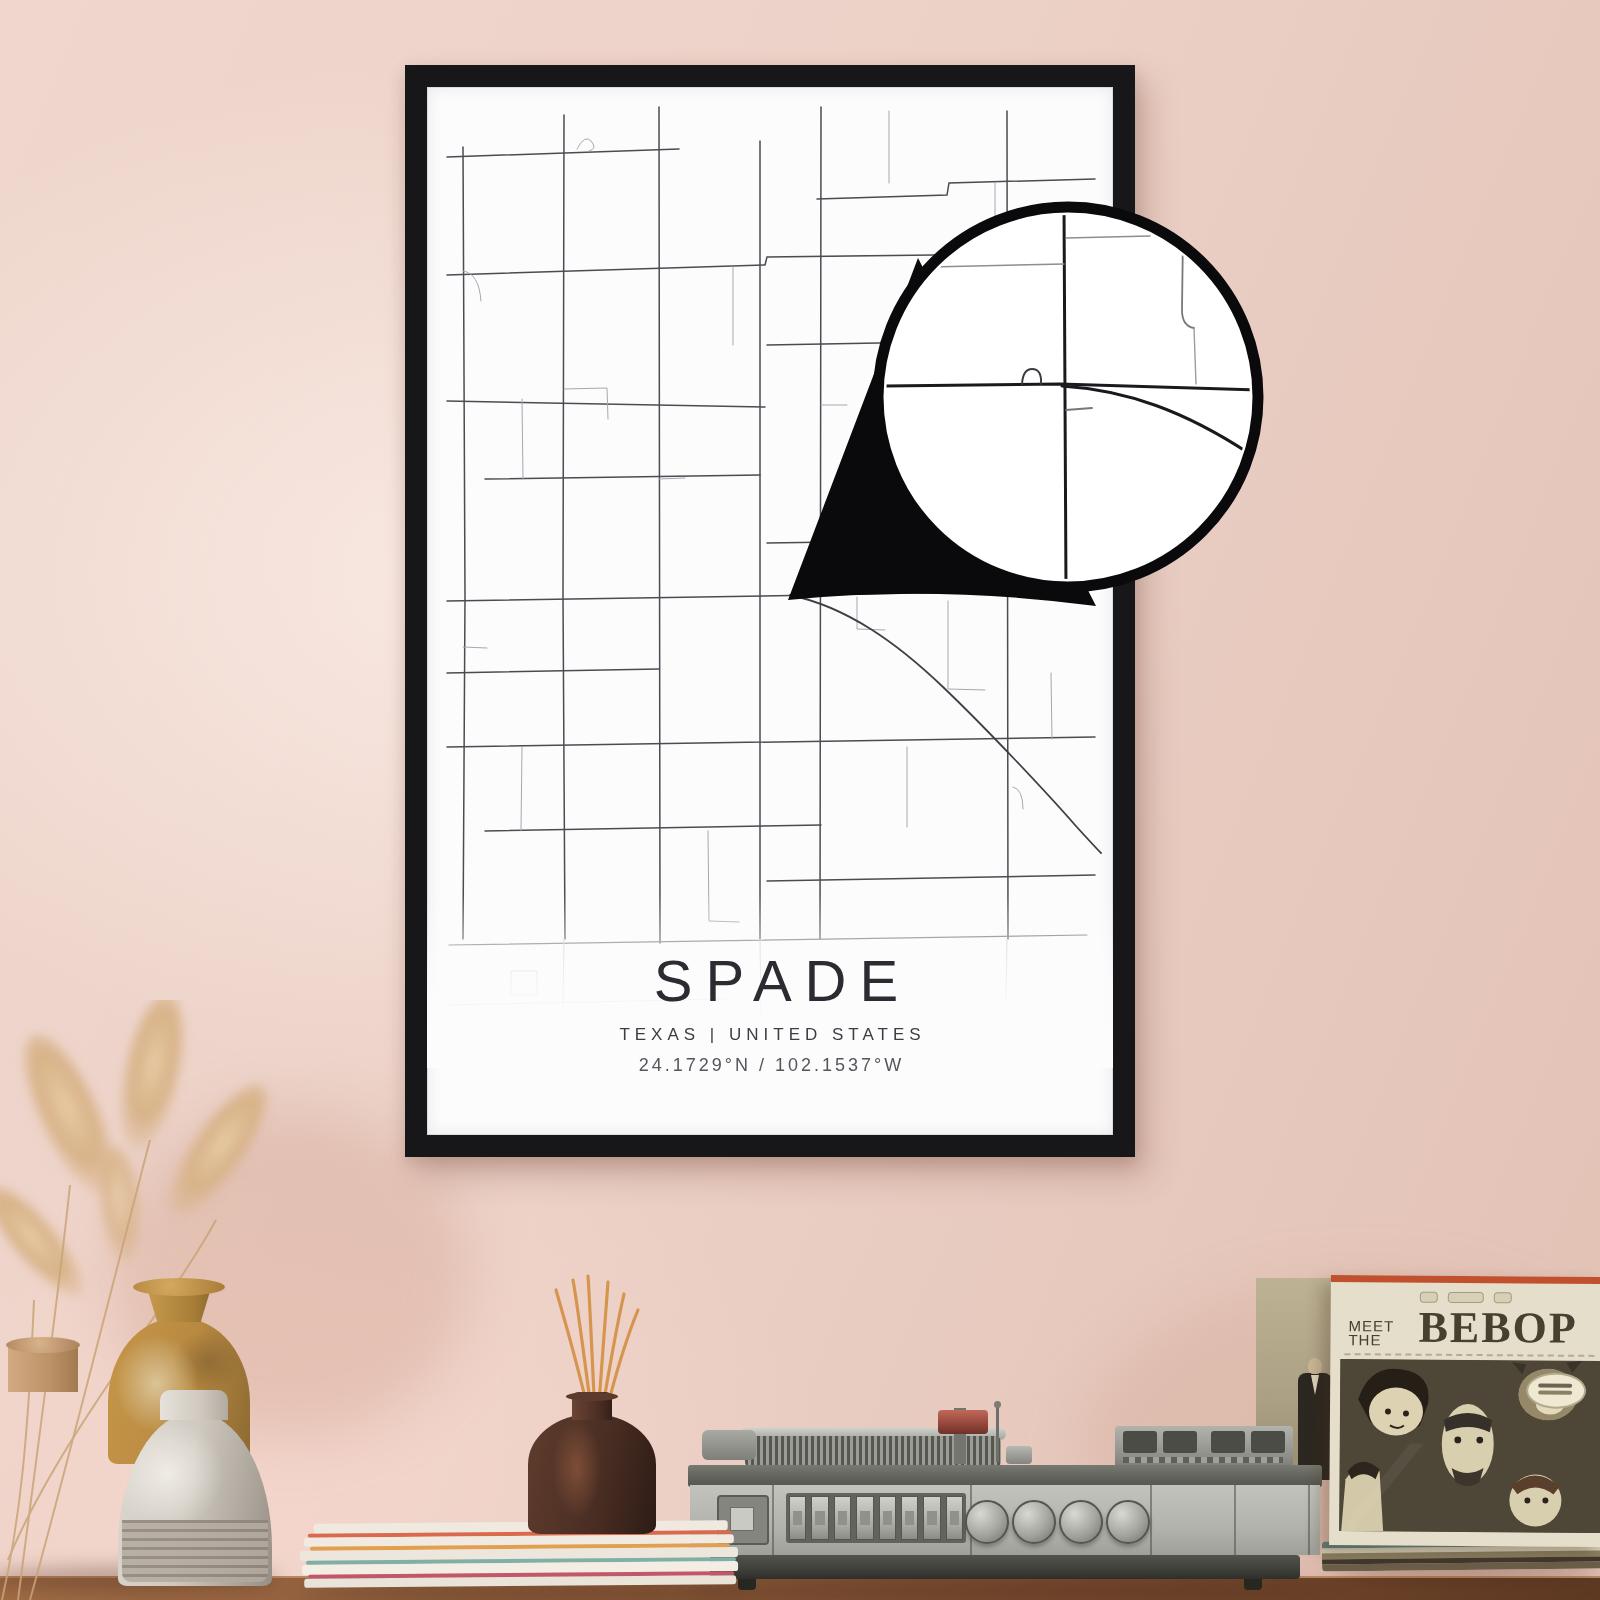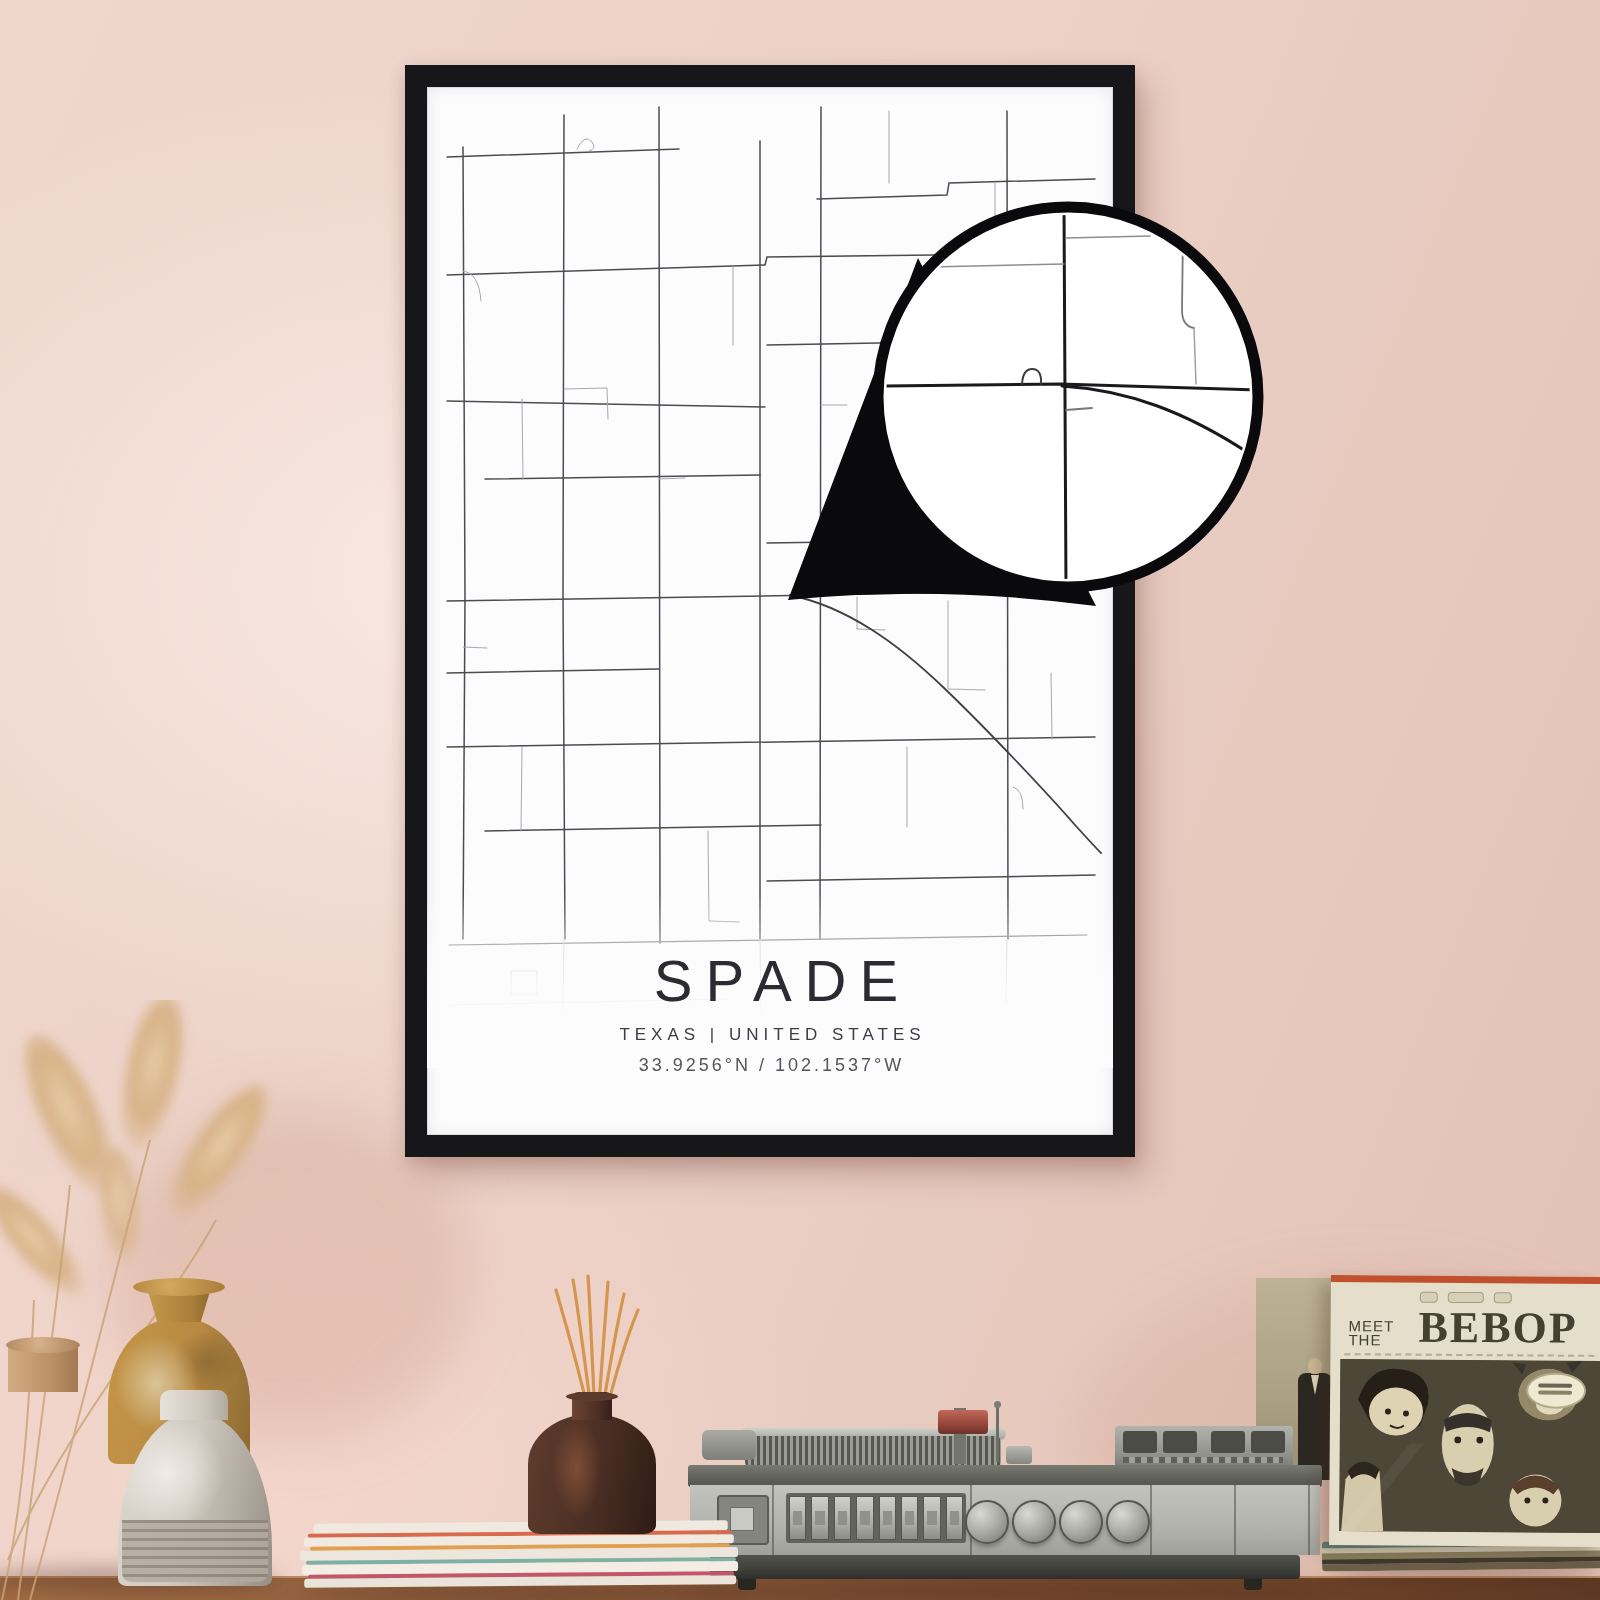--- a/index.html
+++ b/index.html
@@ -226,21 +226,21 @@
           <path class="st-faint" d="M 137 852 L 136 924"></path>
           <path class="st-faint" d="M 580 852 L 579 916"></path>
           <path class="st-faint" d="M 20 918 L 300 912"></path>
         </g>
         <path class="st-hwy" d="M 363 508 C 420 520 470 556 516 600 C 560 642 620 706 648 738 C 658 749 668 760 674 766"></path>
       </svg>
       <div class="map-fade"></div>
       <div class="poster-text">
         <div class="poster-title">SPADE</div>
         <div class="poster-sub">TEXAS | UNITED STATES</div>
-        <div class="poster-coords">33.9256°N / 102.1537°W</div>
+        <div class="poster-coords">24.1729°N / 102.1537°W</div>
       </div>
     </div>
   </div>
 
   <svg class="magnifier" viewBox="700 170 620 460">
     <defs>
       <clipPath id="lens-clip">
           <circle cx="1068" cy="397" r="182"></circle>
         </clipPath>
     </defs>

